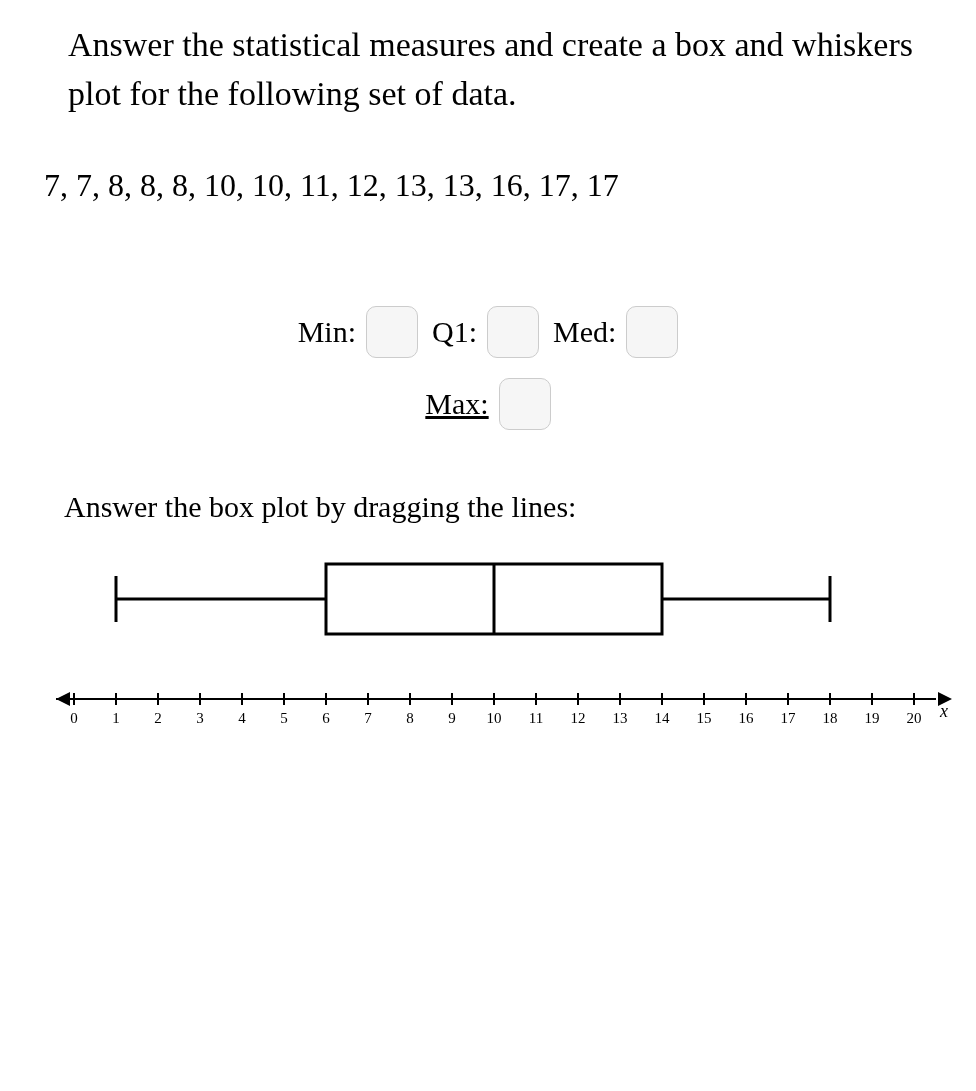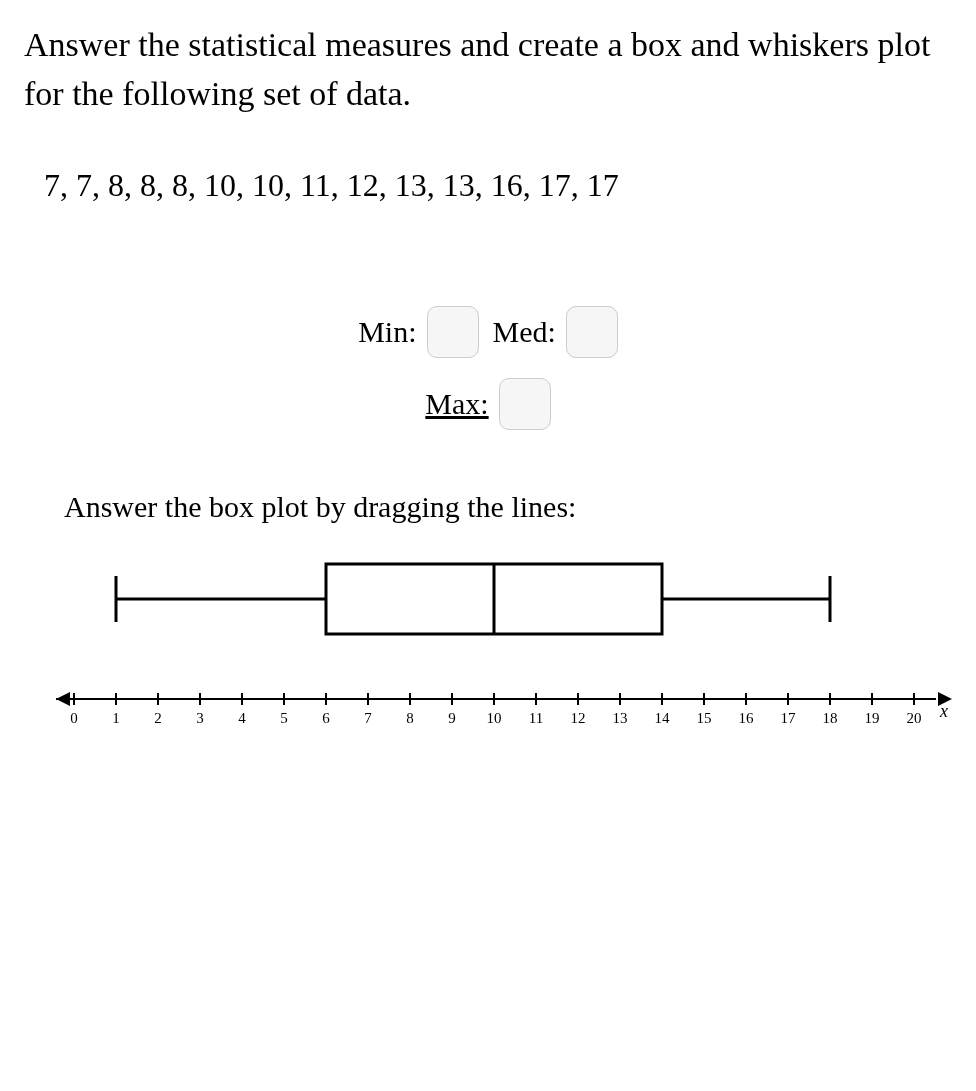--- a/index.html
+++ b/index.html
@@ -8,20 +8,21 @@
     padding: 20px 24px;
     font-family: Georgia, 'Times New Roman', serif;
     color: #000;
     background: #fff;
     width: 976px;
   }
   .prompt {
     font-size: 34px;
     line-height: 1.45;
     margin-bottom: 48px;
+    margin-left: 44px;
   }
   .data-set {
     font-size: 32px;
     margin: 0 0 102px 20px;
   }
   .measures-row {
     display: flex;
     justify-content: center;
     align-items: center;
     gap: 14px;
@@ -64,20 +65,24 @@
 </head>
 <body>
 
 <div class="prompt">Answer the statistical measures and create a box and whiskers plot for the following set of data.</div>
 
 <div class="data-set">7, 7, 8, 8, 8, 10, 10, 11, 12, 13, 13, 16, 17, 17</div>
 
 <div class="measures-row">
   <div class="measure-group">
     <span>Min:</span>
+    <div class="input-box"></div>
+  </div>
+  <div class="measure-group">
+    <span>Q1:</span>
     <div class="input-box"></div>
   </div>
   <div class="measure-group">
     <span>Med:</span>
     <div class="input-box"></div>
   </div>
 </div>
 
 <div class="measures-row2">
   <div class="measure-group">

